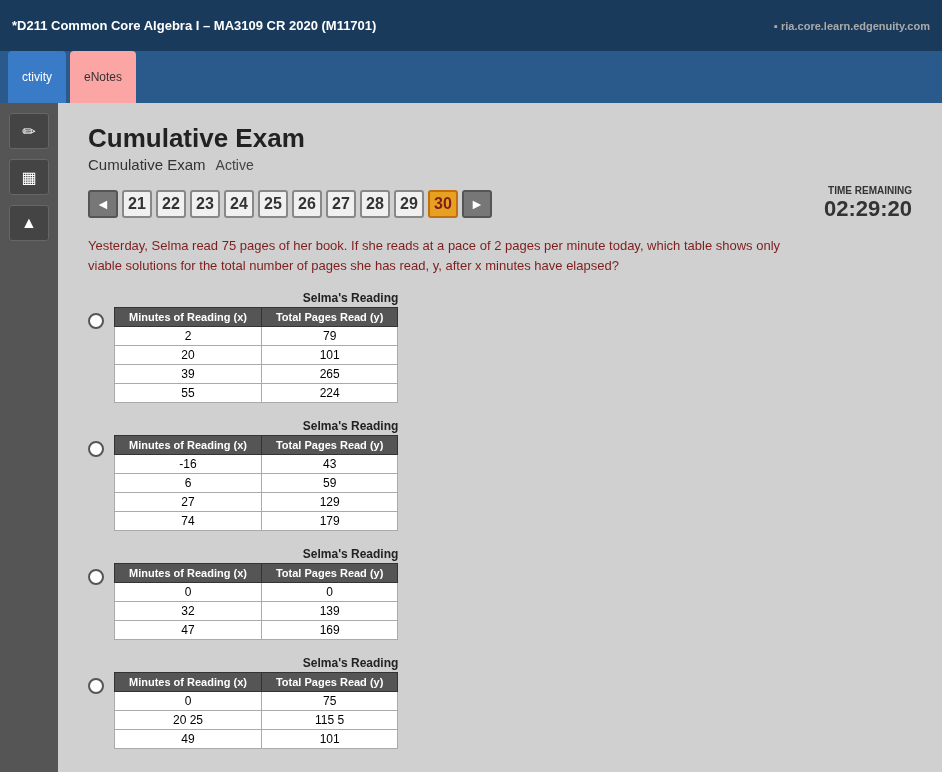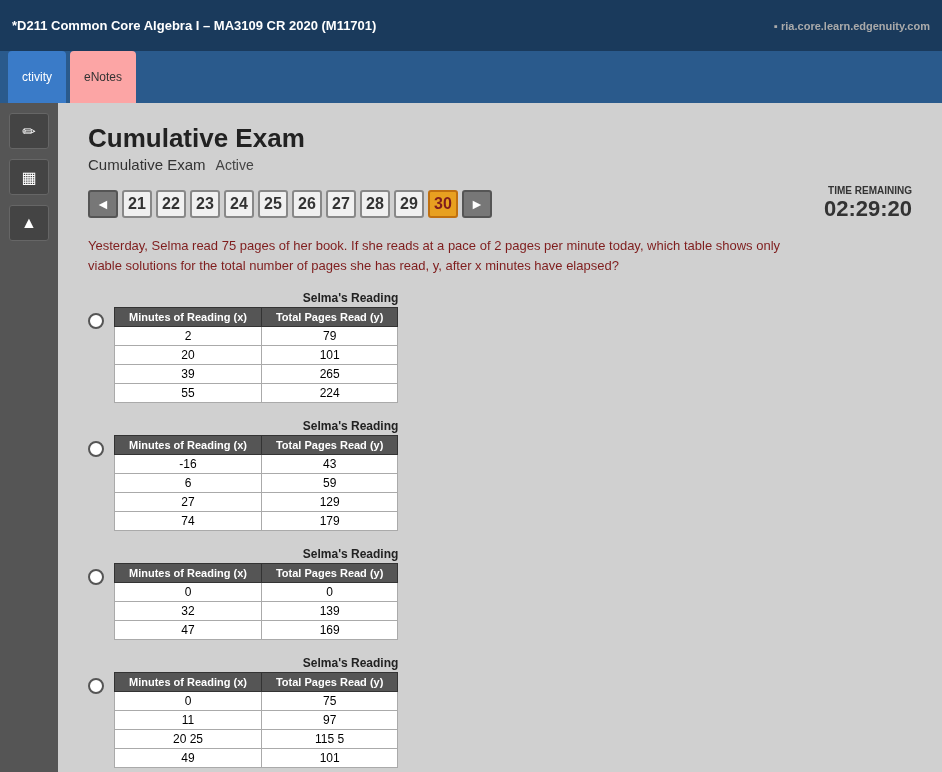--- a/index.html
+++ b/index.html
@@ -378,24 +378,20 @@
                 <th>Minutes of Reading (x)</th>
                 <th>Total Pages Read (y)</th>
               </tr>
             </thead>
             <tbody>
               <tr>
                   <td>0</td>
                   <td>75</td>
                 </tr>
               <tr>
-                  <td>11</td>
-                  <td>97</td>
-                </tr>
-              <tr>
                   <td>20 25</td>
                   <td>115 5</td>
                 </tr>
               <tr>
                   <td>49</td>
                   <td>101</td>
                 </tr>
             </tbody>
           </table>
         </div>

